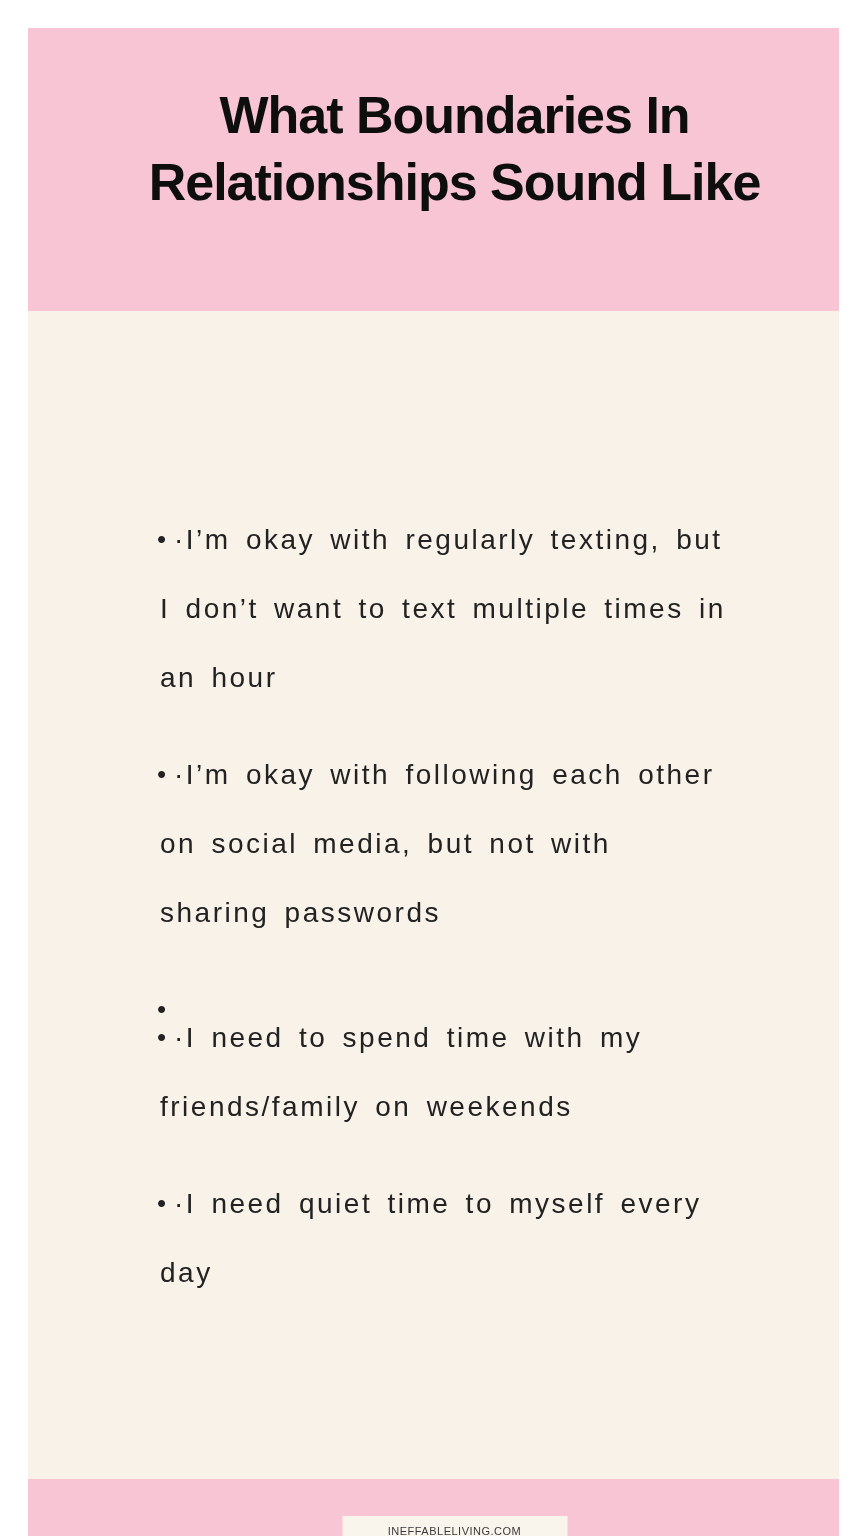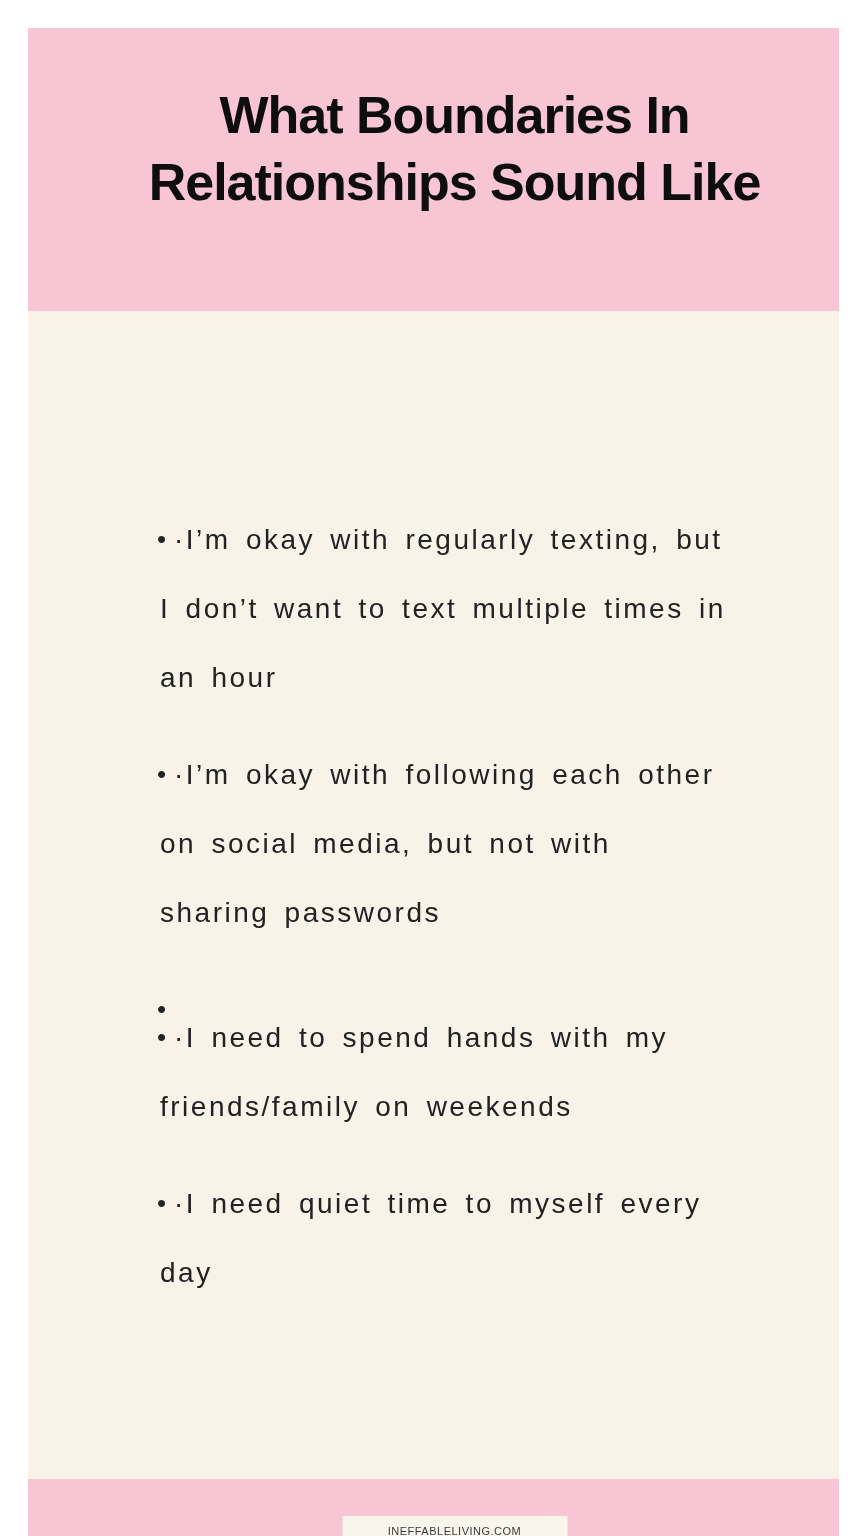--- a/index.html
+++ b/index.html
@@ -117,21 +117,21 @@
       <span class="marker">•</span>
       <span class="li-text">·I’m okay with following each other
 on social media, but not with
 sharing passwords</span>
     </li>
     <li>
       <span class="marker">•</span>
     </li>
     <li>
       <span class="marker">•</span>
-      <span class="li-text">·I need to spend hands with my
+      <span class="li-text">·I need to spend time with my
 friends/family on weekends</span>
     </li>
     <li>
       <span class="marker">•</span>
       <span class="li-text">·I need quiet time to myself every
 day</span>
     </li>
   </ul>
 
   <div class="footer-band">

